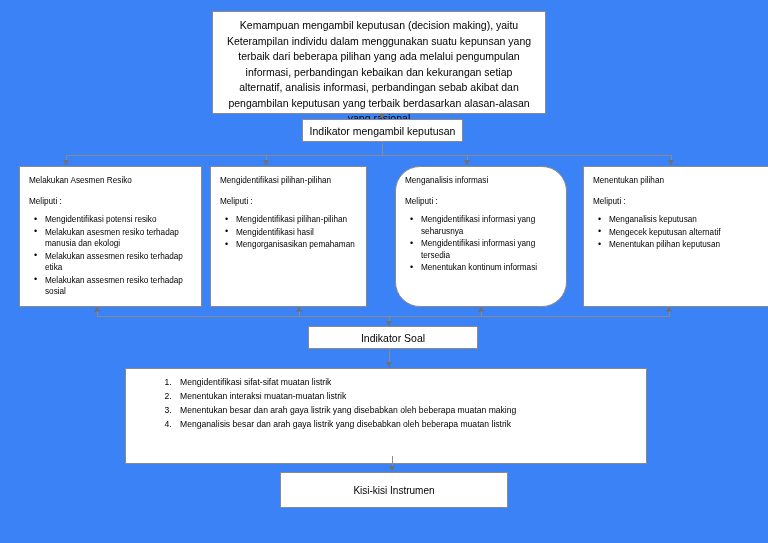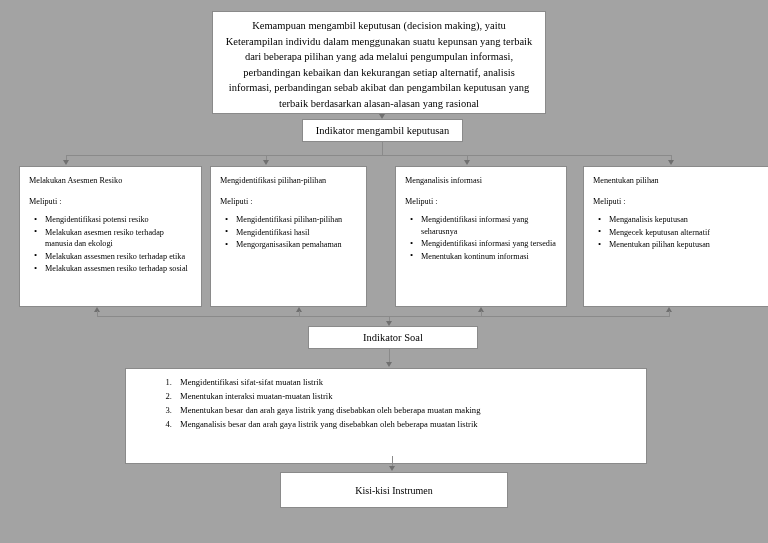--- a/index.html
+++ b/index.html
@@ -4,22 +4,22 @@
 <style>
   html, body {
     margin: 0;
     padding: 0;
     background: #ffffff;
   }
   #canvas {
     position: relative;
     width: 768px;
     height: 543px;
-    background: #a3a3a3;
-    font-family: Liberation Serif, serif;
+    background: #3b82f6;
+    font-family: Liberation Sans, sans-serif;
     color: #000000;
     overflow: hidden;
   }
   .box {
     position: absolute;
     box-sizing: border-box;
     border: 1px solid #8a8a8a;
     background: #ffffff;
   }
   .center-text {
@@ -54,21 +54,21 @@
   }
   .col-box {
     top: 166px;
     height: 141px;
     padding: 8px 9px 8px 9px;
     font-size: 8.2px;
     line-height: 11.5px;
   }
   .col1 { left: 19px;  width: 183px; }
   .col2 { left: 210px; width: 157px; }
-  .col3 { left: 395px; width: 172px; }
+  .col3 { left: 395px; width: 172px; border-radius: 25px; }
   .col4 { left: 583px; width: 187px; }
   .col-title { margin: 0 0 9px 0; }
   .col-sub   { margin: 0 0 7px 0; }
   .bullets {
     margin: 0;
     padding-left: 16px;
     list-style: none;
   }
   .bullets li {
     position: relative;

